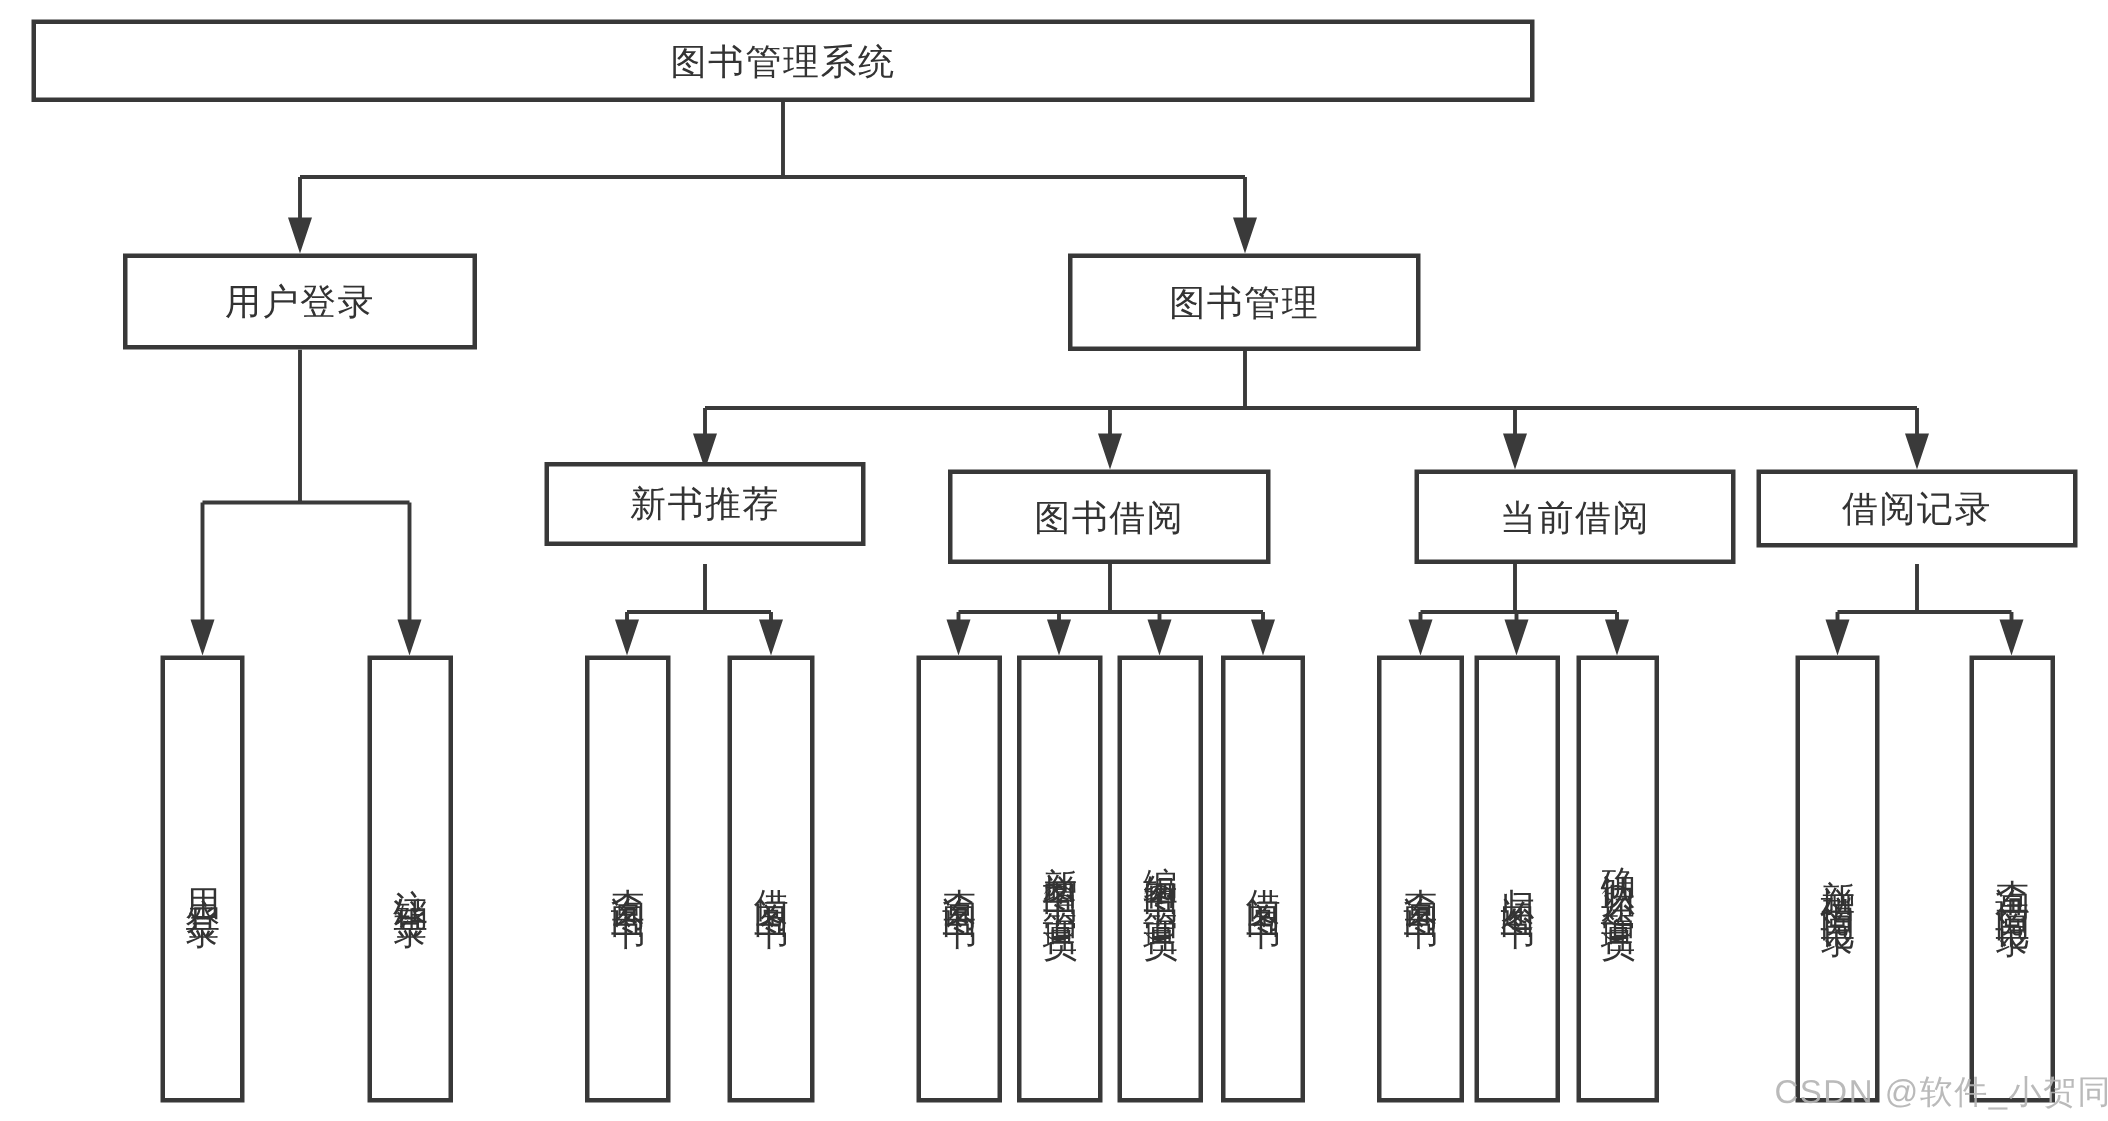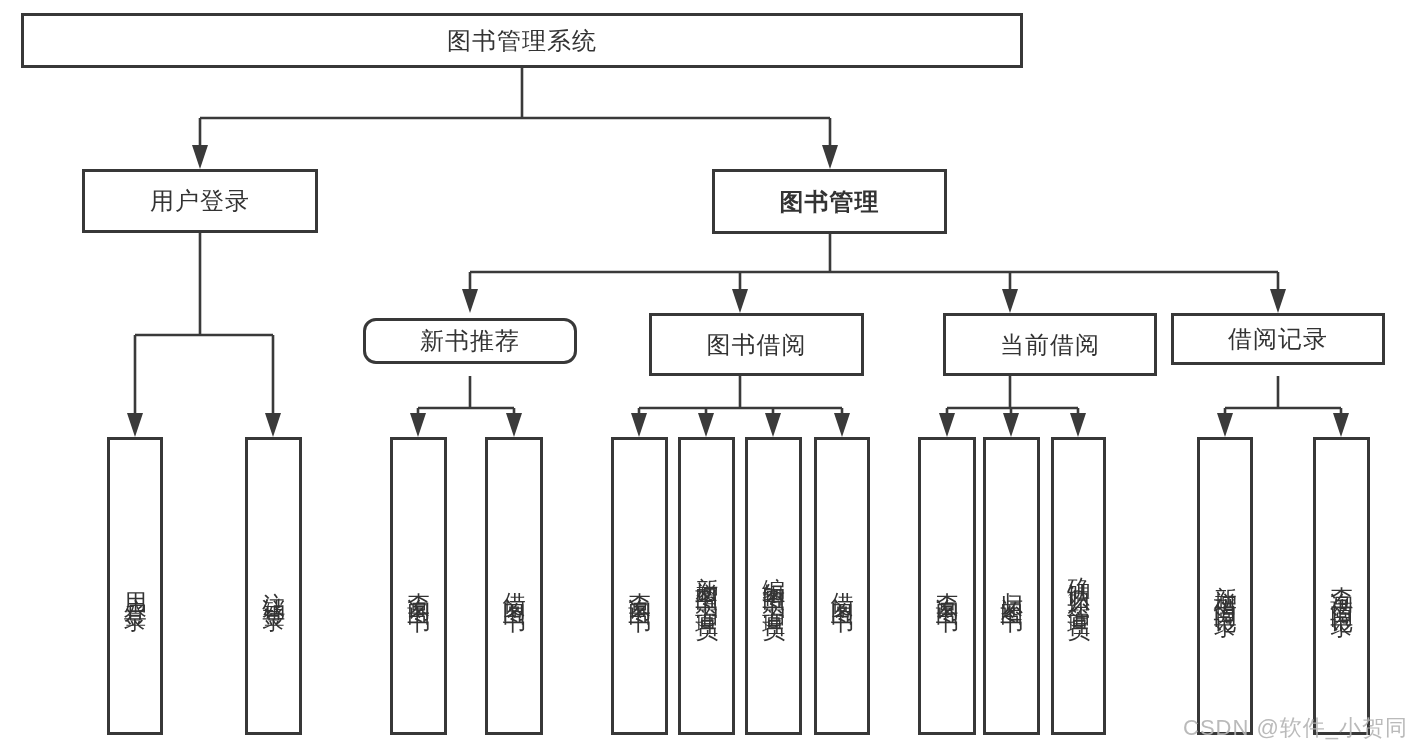--- a/index.html
+++ b/index.html
@@ -68,28 +68,28 @@
       M1333,413 H1349 L1341,437 Z"></path>
   </svg>
 
   <div class="box" style="left:21px;top:13px;width:1002px;height:55px;">
     <span>图书管理系统</span>
   </div>
 
   <div class="box" style="left:82px;top:169px;width:236px;height:64px;">
     <span>用户登录</span>
   </div>
-  <div class="box" style="left:712px;top:169px;width:235px;height:65px;font-weight:bold;">
+  <div class="box" style="left:712px;top:169px;width:235px;height:65px;">
     <span>图书管理</span>
   </div>
 
-  <div class="box" style="left:363px;top:318px;width:214px;height:46px;border-radius:13px;">
+  <div class="box" style="left:363px;top:308px;width:214px;height:56px;">
     <span>新书推荐</span>
   </div>
-  <div class="box" style="left:632px;top:313px;width:215px;height:63px;margin-left:17px;">
+  <div class="box" style="left:632px;top:313px;width:215px;height:63px;">
     <span>图书借阅</span>
   </div>
   <div class="box" style="left:903px;top:313px;width:214px;height:63px;margin-left:40px;">
     <span>当前借阅</span>
   </div>
   <div class="box" style="left:1171px;top:313px;width:214px;height:52px;">
     <span>借阅记录</span>
   </div>
 
   <div class="box leaf" style="left:107px;top:437px;width:56px;height:298px;">

